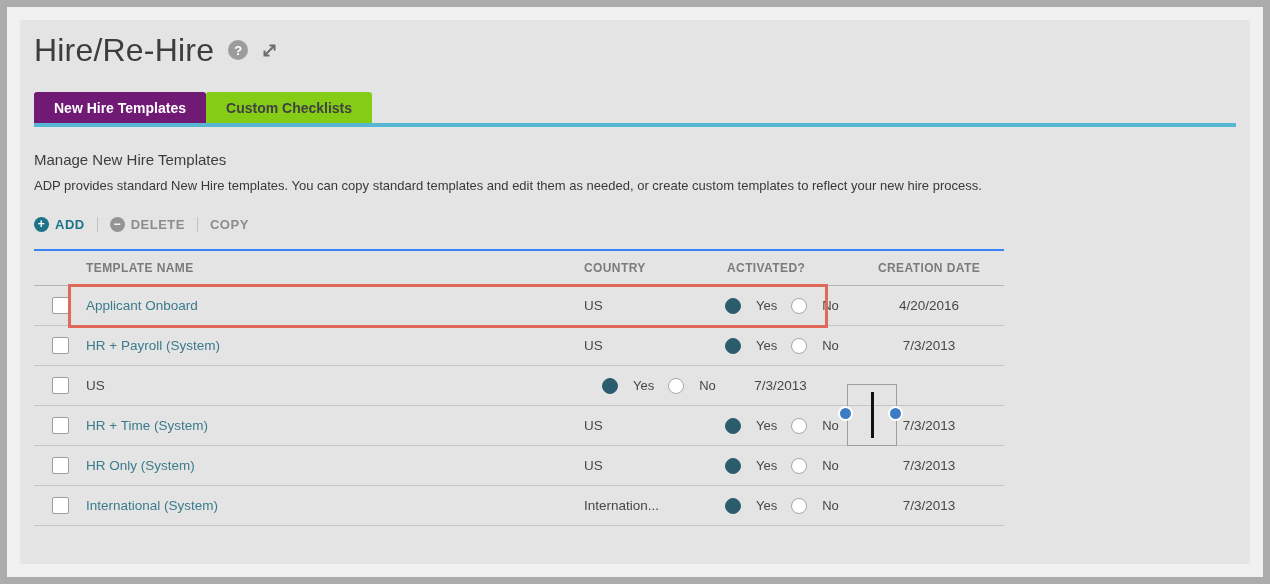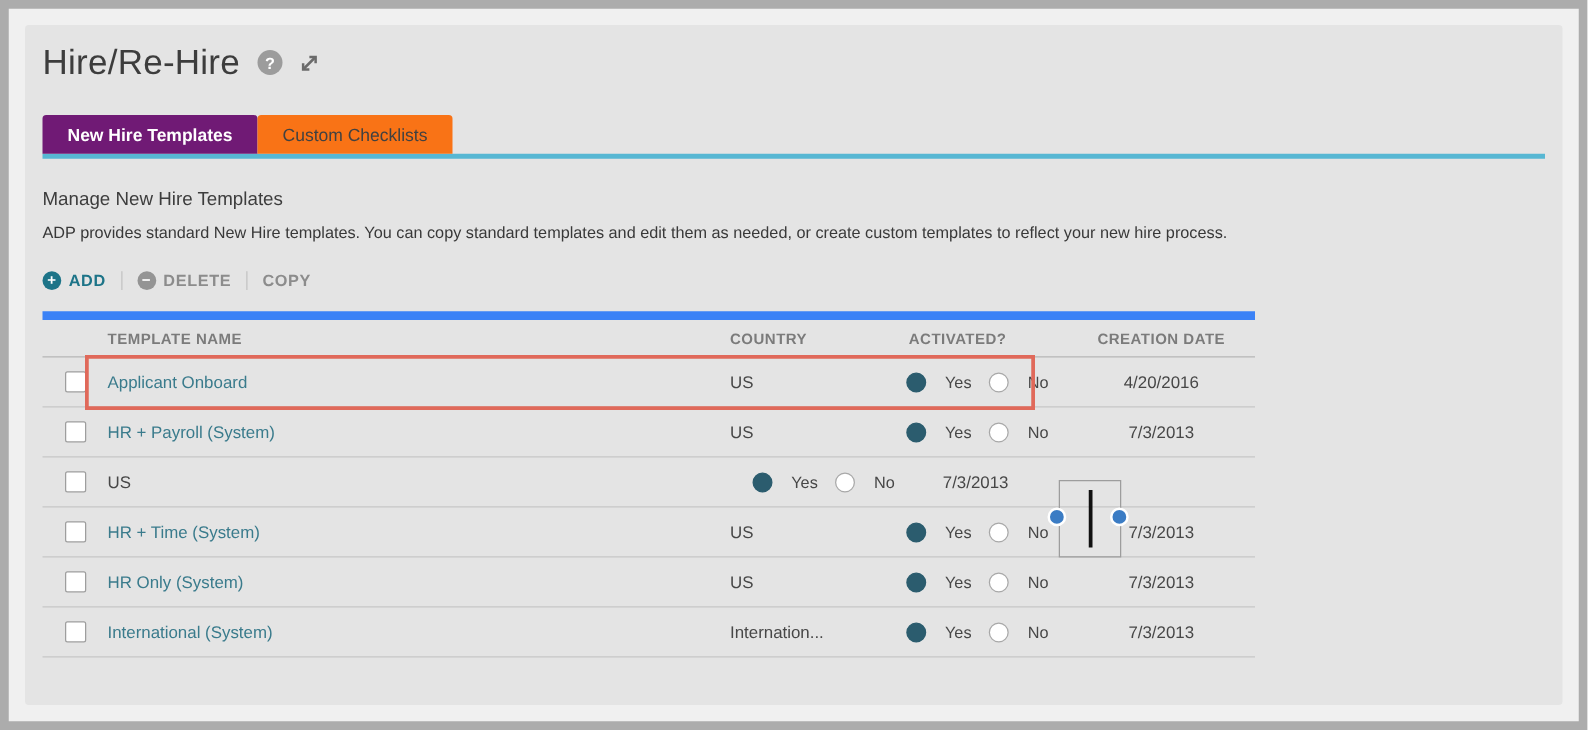--- a/index.html
+++ b/index.html
@@ -13,39 +13,39 @@
   .panel {
     width:100%; height:100%;
     background:#e4e4e4;
     border-radius:3px;
     padding:8px 14px 0 14px;
     position:relative;
     overflow:hidden;
   }
   
   .title-row { display:flex; align-items:center; height:44px; }
-  .page-title { font-size:28px; font-weight:400; color:#3d3d3d; letter-spacing:0.2px; }
+  .page-title { font-size:32px; font-weight:400; color:#3d3d3d; letter-spacing:0.2px; }
   .help-icon {
     margin-left:14px;
     width:20px; height:20px; border-radius:50%;
     background:#9c9c9c; color:#ffffff;
     font-size:13px; font-weight:bold;
     display:flex; align-items:center; justify-content:center;
     cursor:pointer;
   }
   .expand-icon { margin-left:12px; cursor:pointer; display:block; }
   
   .tabs { display:flex; margin-top:20px; height:31px; }
   .tab {
     height:31px; display:flex; align-items:center;
     padding:0 20px; font-size:14px; cursor:pointer;
     border-top-left-radius:3px; border-top-right-radius:3px;
   }
   .tab.active { background:#701a75; color:#ffffff; font-weight:bold; }
-  .tab.inactive { background:#f97316; color:#414141; font-weight:400; }
+  .tab.inactive { background:#84cc16; color:#414141; font-weight:700; }
   .tab-underline { height:4px; background:#57b7d3; width:1202px; }
   
   .section-heading { margin-top:24px; font-size:15px; font-weight:400; color:#3d3d3d; }
   .section-desc { margin-top:10px; font-size:13px; color:#393939; }
   
   .toolbar { margin-top:20px; display:flex; align-items:center; height:22px; }
   .tool-btn {
     background:none; border:none; display:flex; align-items:center; gap:6px;
     font-family:"Liberation Sans", sans-serif;
     font-size:13px; font-weight:bold; letter-spacing:0.5px; cursor:pointer;
@@ -57,21 +57,21 @@
   }
   .tool-btn.add { color:#1d7488; }
   .tool-btn.add .circle-icon { background:#1d7488; }
   .tool-btn.delete { color:#8c8c8c; }
   .tool-btn.delete .circle-icon { background:#949494; }
   .tool-btn.copy { color:#8c8c8c; }
   .toolbar .sep { width:1px; height:15px; background:#c2c2c2; margin:0 12px; }
   
   .table-wrap { margin-top:14px; width:970px; position:relative; }
   .thead, .row { display:grid; grid-template-columns:52px 498px 123px 147px 150px; align-items:center; }
-  .thead { height:37px; border-top:7px solid #3b82f6; border-bottom:1px solid #b5b5b5; }
+  .thead { height:37px; border-top:2px solid #3b82f6; border-bottom:1px solid #b5b5b5; }
   .th { font-size:12px; font-weight:bold; color:#7b7b7b; letter-spacing:0.4px; }
   .th.date-col { text-align:center; }
   .th.activated-col { padding-left:20px; }
   .row { height:40px; border-bottom:1px solid #c6c6c6; position:relative; }
   .cell { font-size:13.5px; color:#474747; }
   .checkbox-cell { display:flex; justify-content:center; }
   .row-checkbox {
     appearance:none; -webkit-appearance:none;
     width:17px; height:17px; background:#ffffff;
     border:1px solid #9e9e9e; border-radius:2px; cursor:pointer;

